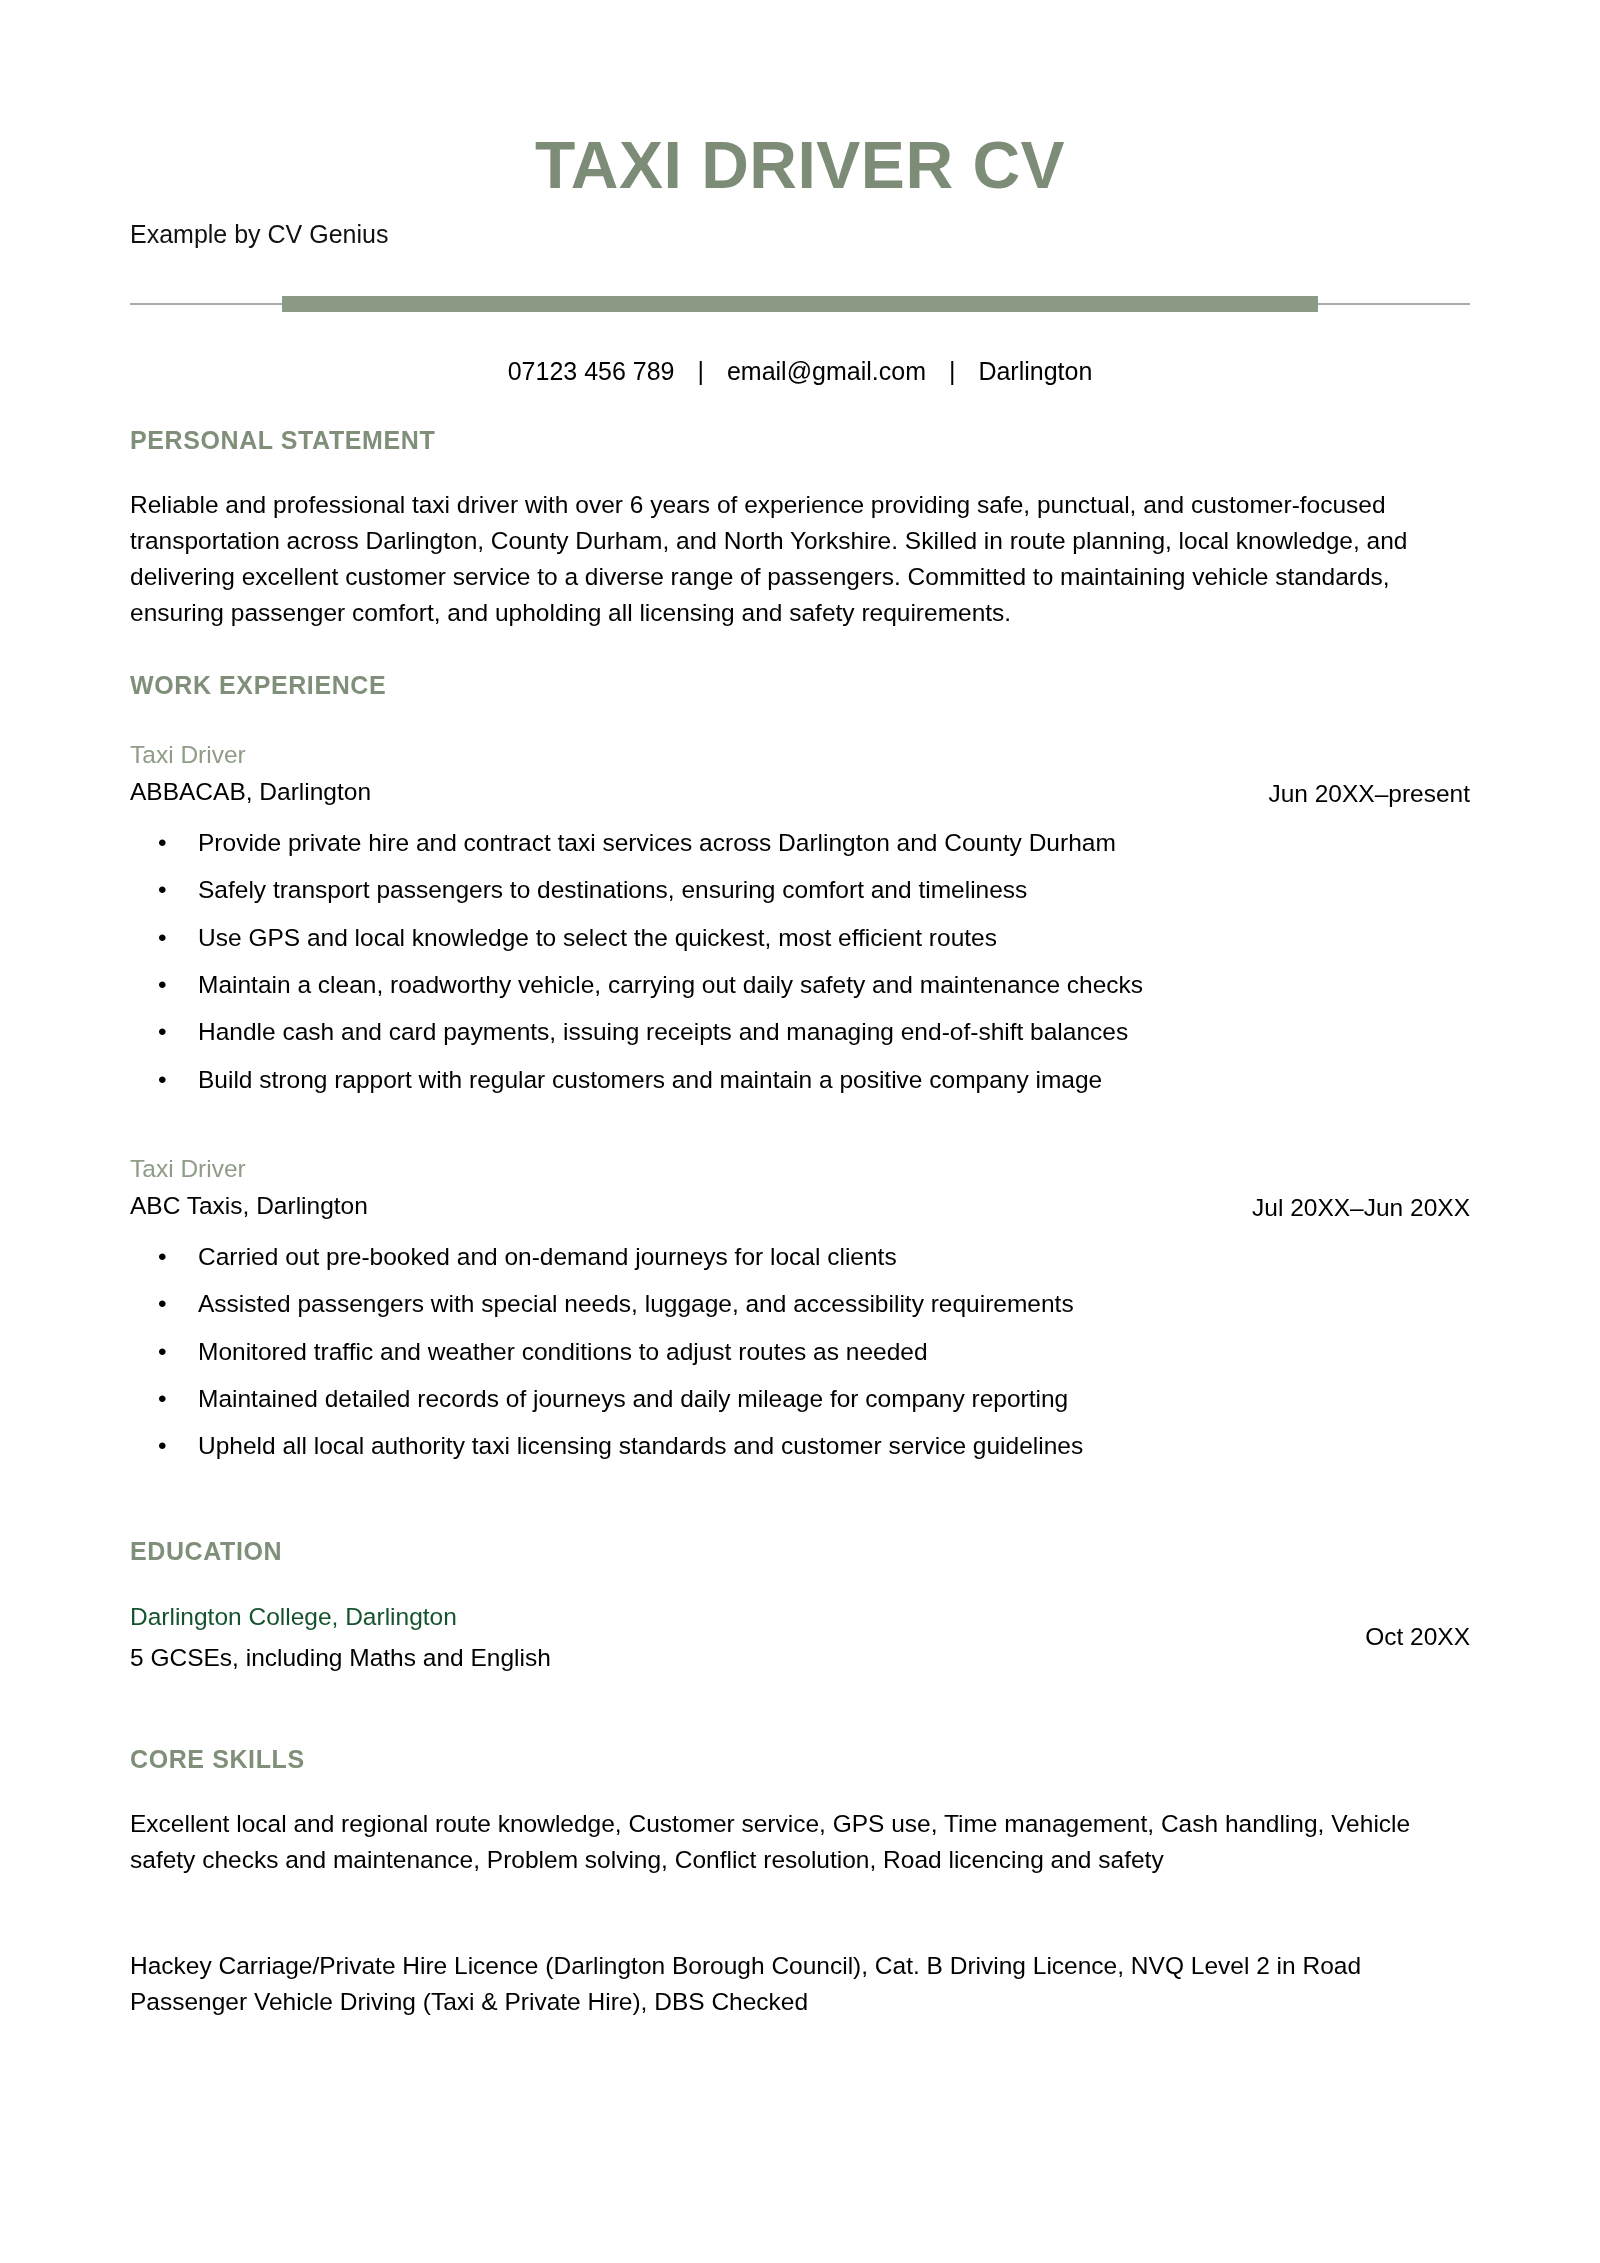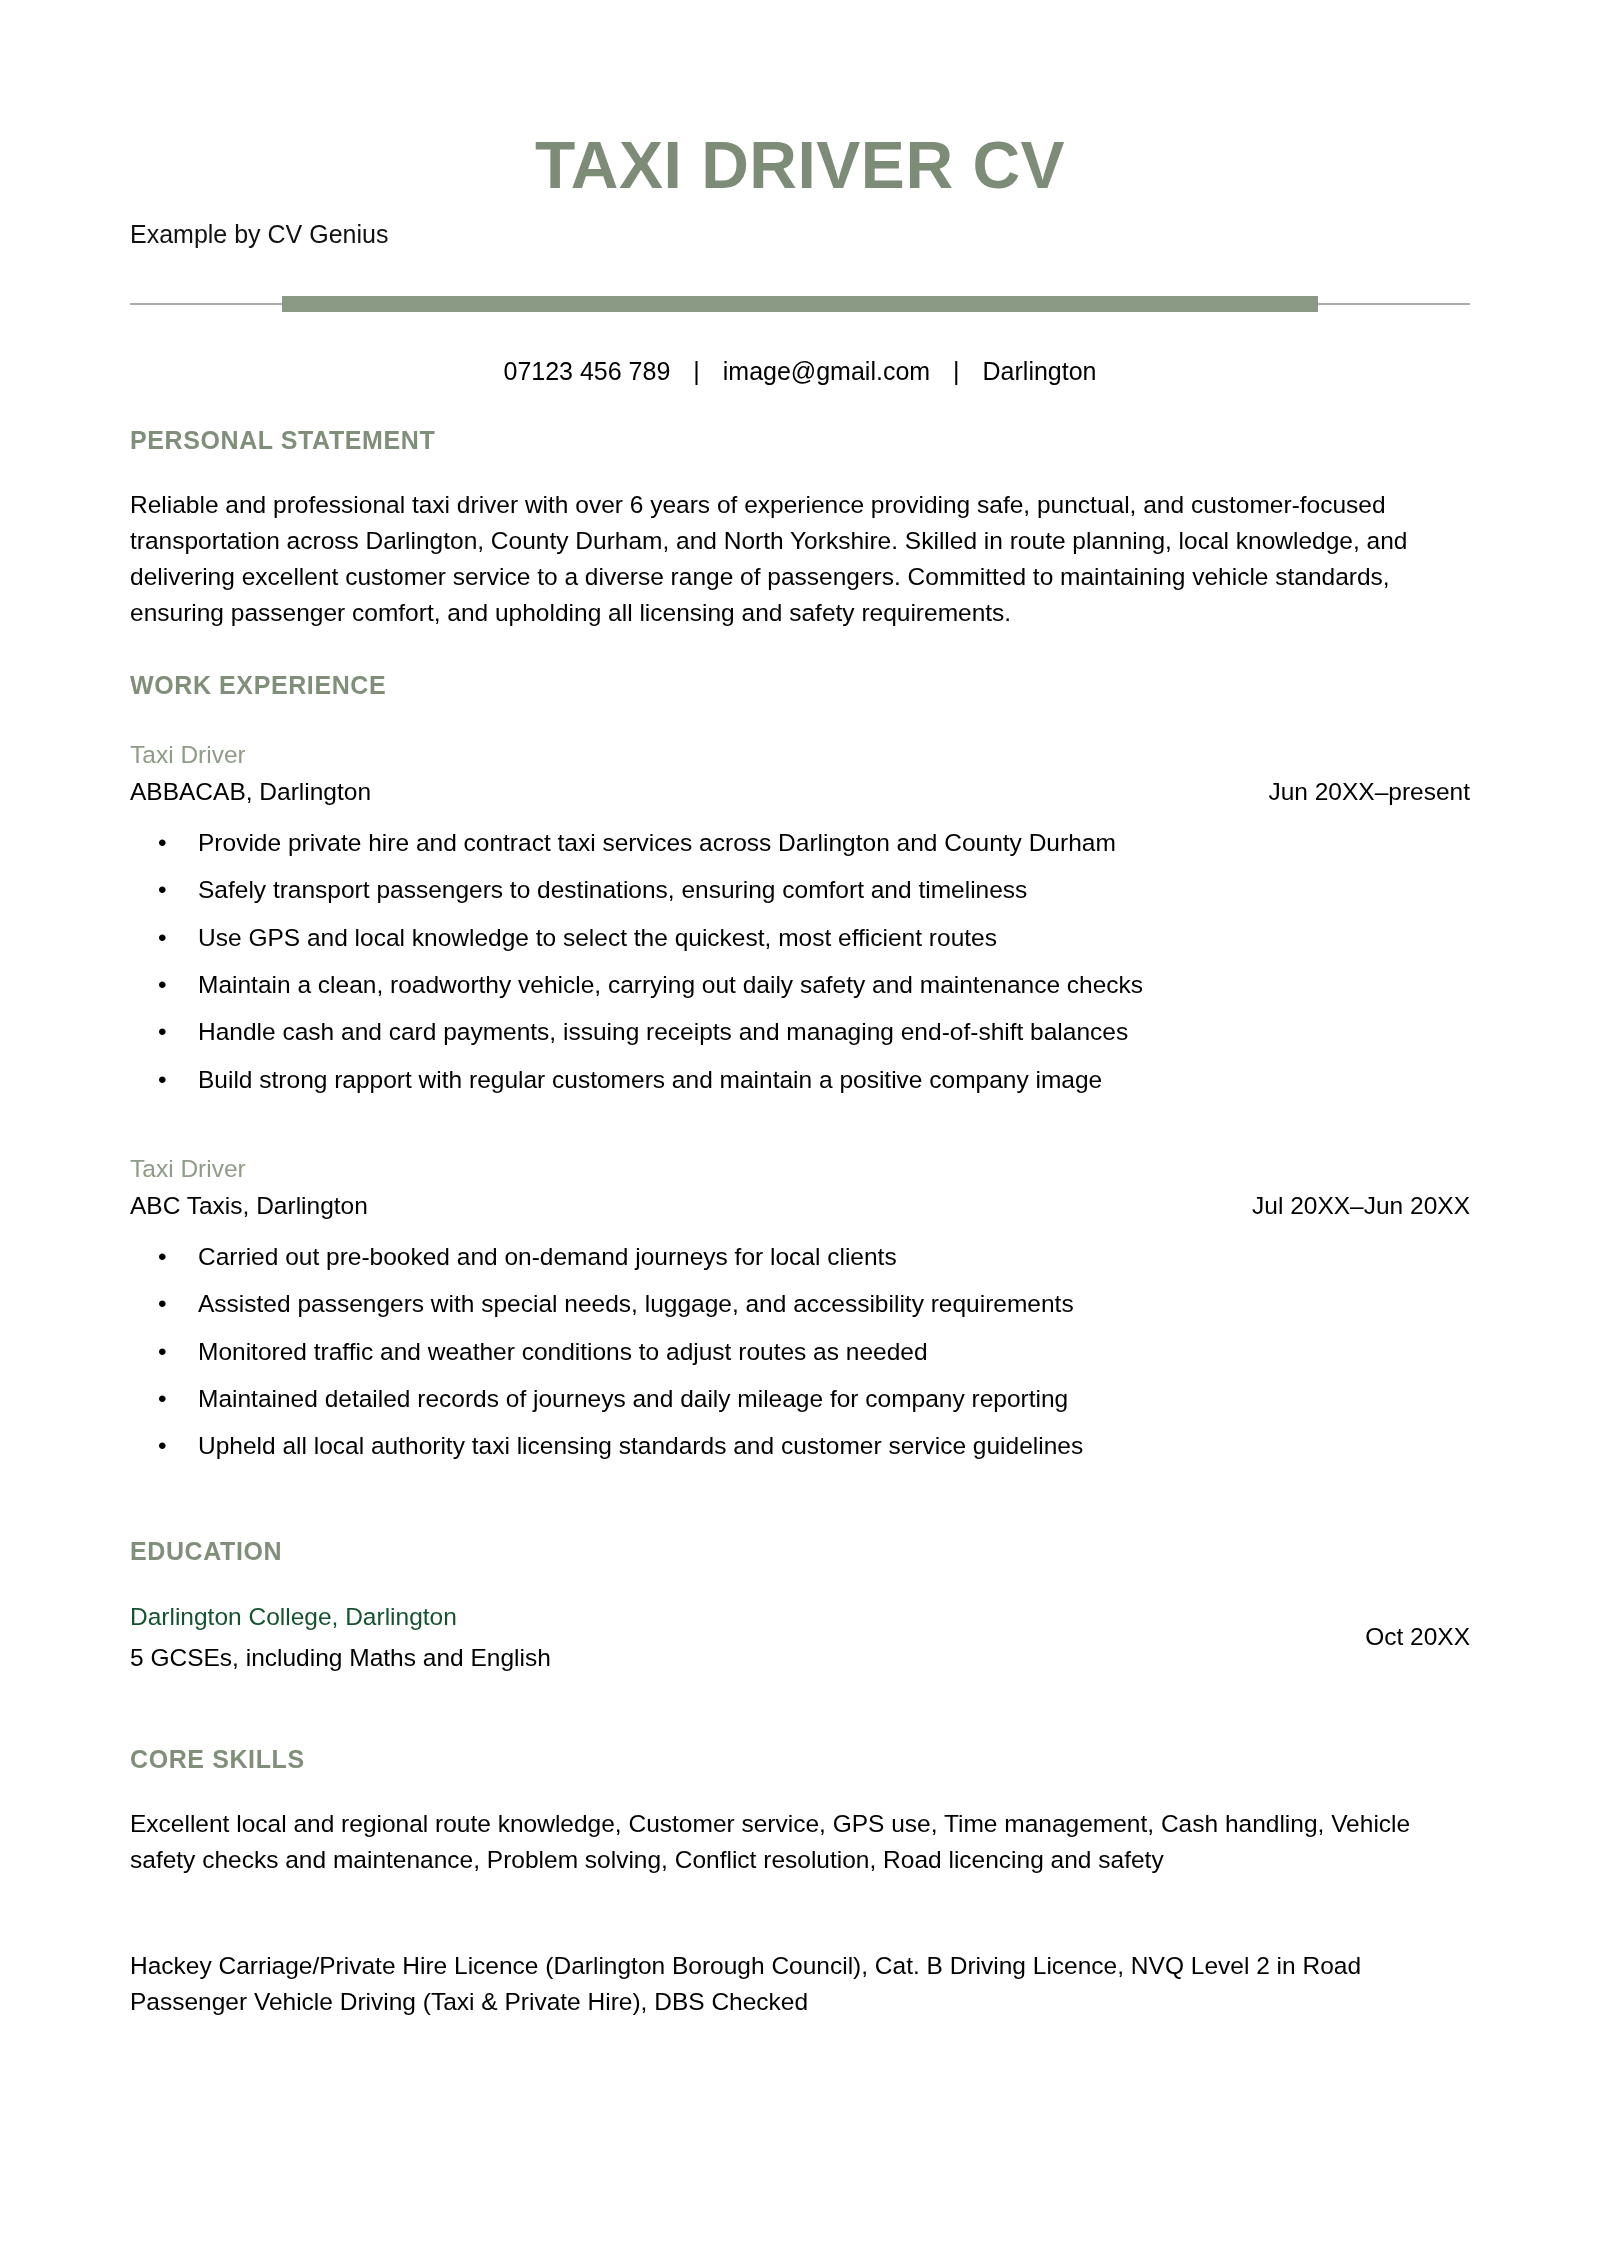--- a/index.html
+++ b/index.html
@@ -102,21 +102,21 @@
     margin-top: 38px;
   }
   .entry-title {
     font-size: 24.5px;
     color: #8e9c88;
     margin: 0;
     line-height: 1.35;
   }
   .entry-row {
     display: flex;
-    align-items: center;
+    align-items: flex-end;
     justify-content: space-between;
     margin-top: 4px;
     gap: 37px;
   }
   .entry-org {
     font-size: 24.5px;
     color: #000000;
     line-height: 1.35;
   }
   .entry-date {
@@ -200,21 +200,21 @@
       <span class="thin"></span>
       <span class="bar"></span>
       <span class="thin"></span>
     </div>
   </div>
 
   <div class="inner">
     <div class="contact">
       <span>07123 456 789</span>
       <span class="sep">|</span>
-      <span>image@gmail.com</span>
+      <span>email@gmail.com</span>
       <span class="sep">|</span>
       <span>Darlington</span>
     </div>
   </div>
 
   <div class="inner">
 
     <section class="section">
       <h2 class="section-heading">PERSONAL STATEMENT</h2>
       <div class="section-body">

